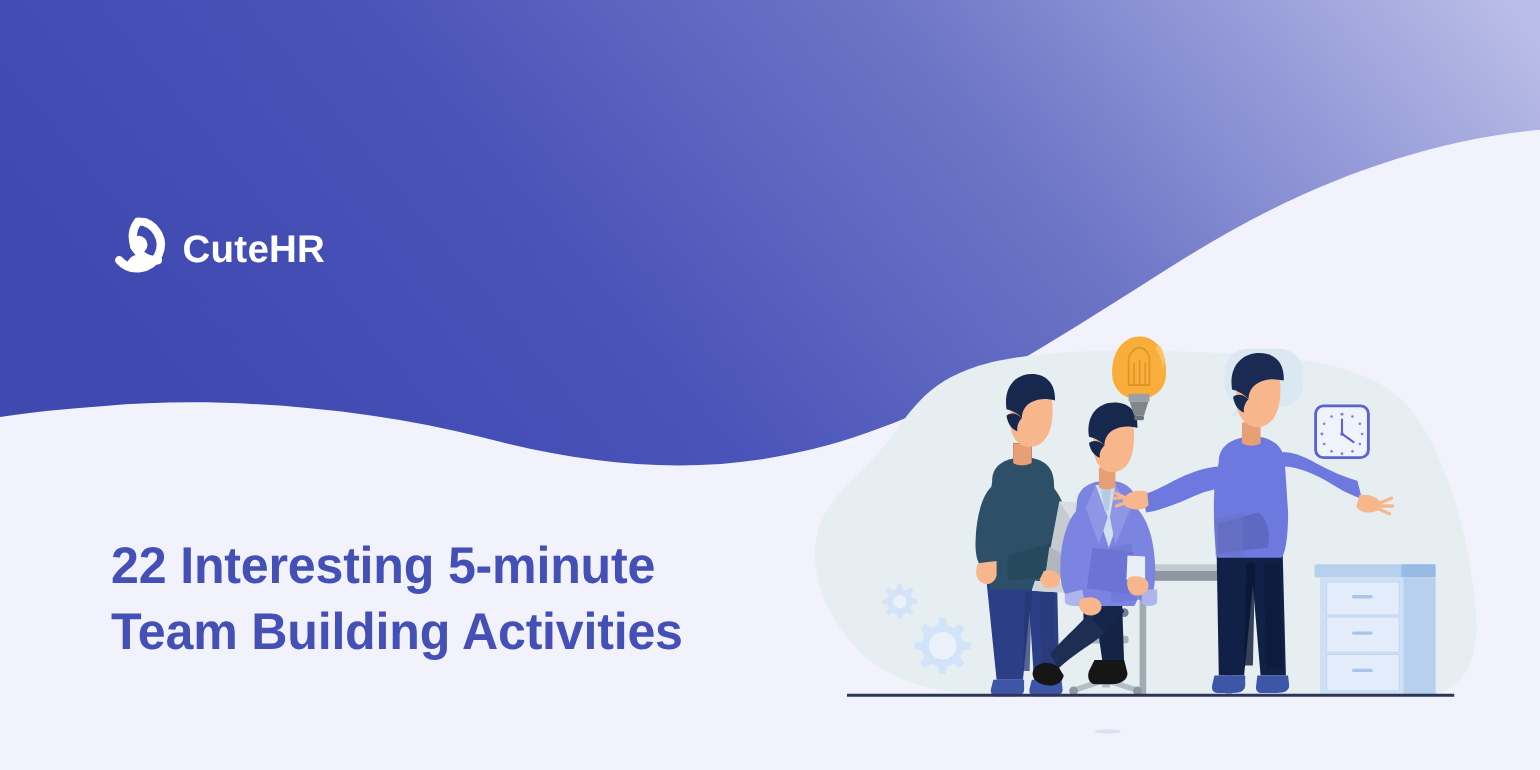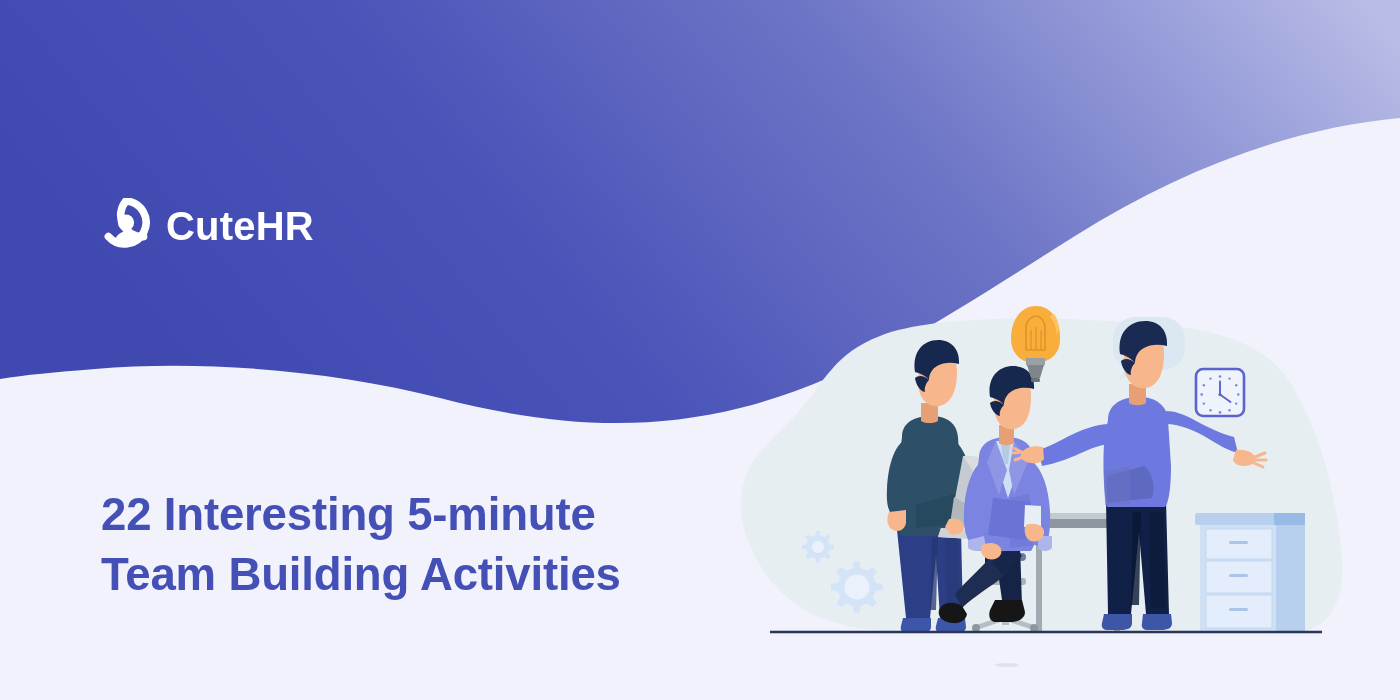--- a/index.html
+++ b/index.html
@@ -21,21 +21,21 @@
   #art-svg { pointer-events:none; }
 
   
   #logo {
     position:absolute; left:100px; top:198px;
     display:flex; align-items:center; gap:14px;
     z-index:6;
   }
   #logo-mark { width:52px; height:56px; display:block; }
   #logo-word {
-    font-size:40px; line-height:1;
+    font-size:35px; line-height:1;
     font-weight:700;
     color:#ffffff;
     letter-spacing:0.2px;
   }
 
   
   #headline {
     position:absolute; left:101px; top:484px;
     z-index:6;
     color:#4450b5;

